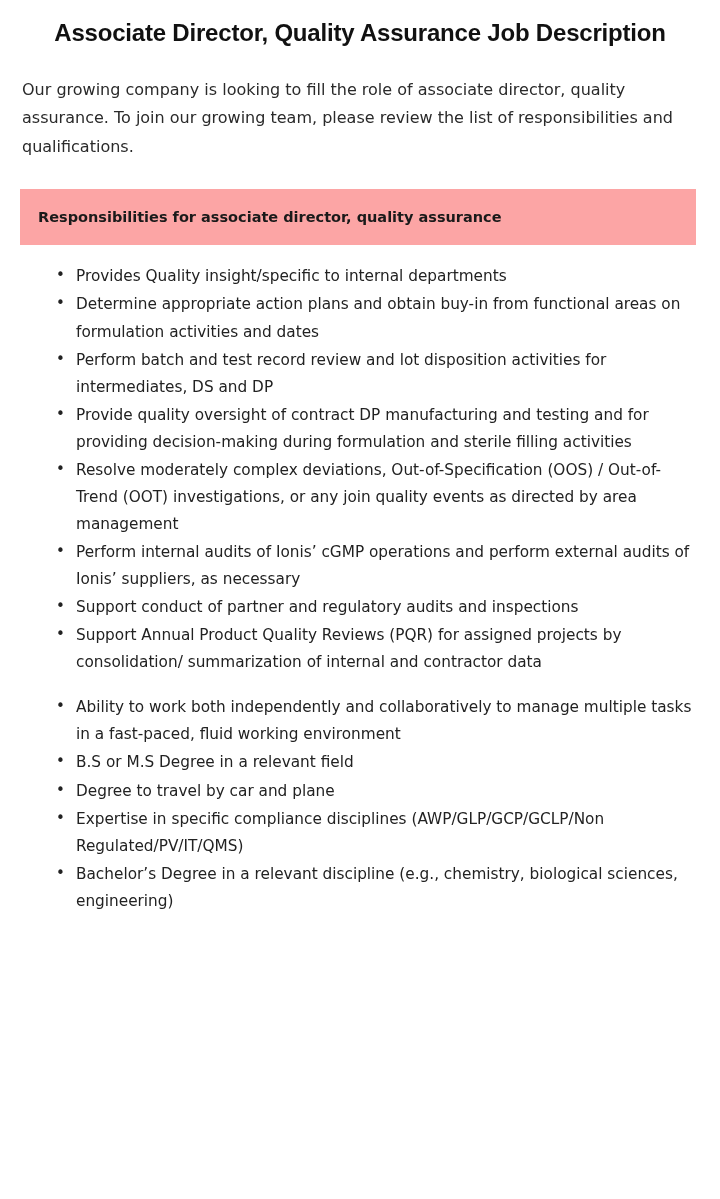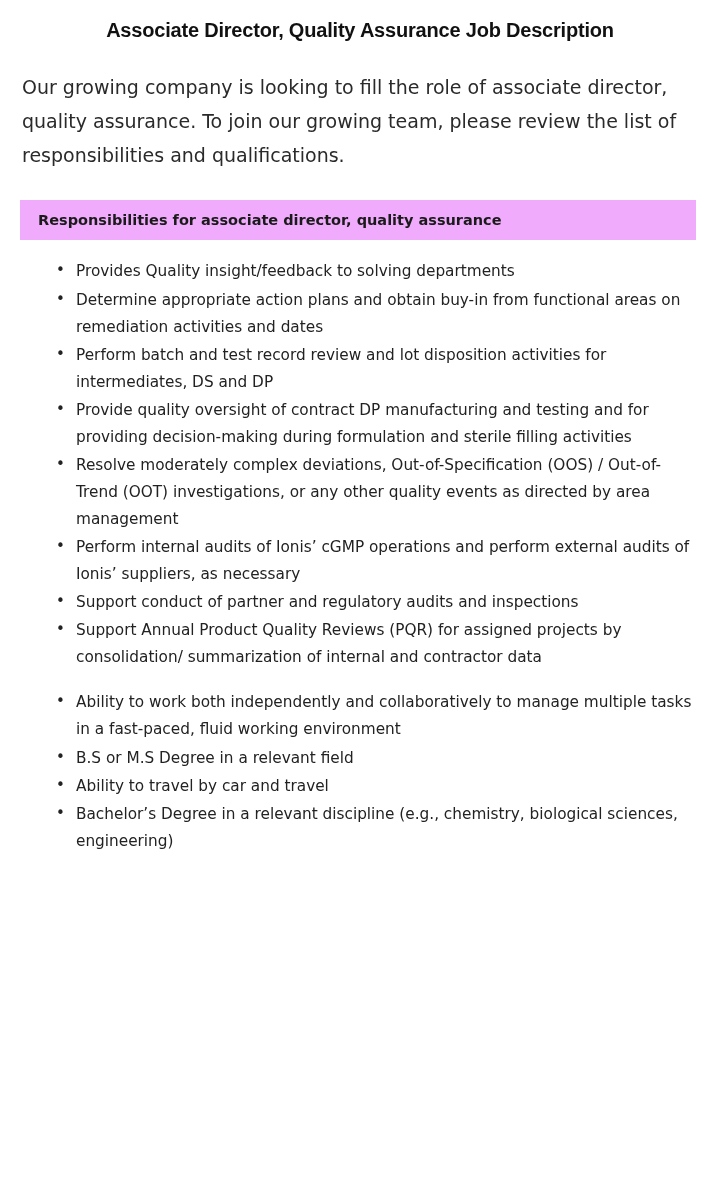--- a/index.html
+++ b/index.html
@@ -13,44 +13,44 @@
     min-height: 1199px;
     font-family: "DejaVu Sans", sans-serif;
     color: #1a1a1a;
   }
   .page {
     width: 720px;
     padding: 0 20px 20px 20px;
   }
   .page-title {
     font-family: "Liberation Sans", sans-serif;
-    font-size: 20px;
+    font-size: 24px;
     font-weight: bold;
     line-height: 1.25;
     text-align: center;
     margin: 10px 0 0 0;
     padding: 8px 10px 0 10px;
     color: #111111;
     letter-spacing: -0.2px;
   }
   .intro {
     font-family: "DejaVu Sans", sans-serif;
-    font-size: 19px;
+    font-size: 16px;
     line-height: 1.78;
     color: #2a2a2a;
     margin: 28px 0 0 0;
     padding: 0 2px;
   }
   .section-header {
-    background: #f0abfc;
+    background: #fca5a5;
     font-family: "DejaVu Sans", sans-serif;
     font-size: 14.5px;
     font-weight: bold;
     color: #1a1a1a;
-    padding: 12px 18px;
+    padding: 20px 18px;
     margin: 28px 4px 0 0;
   }
   ul.items {
     list-style: none;
     margin: 18px 0 0 0;
     padding: 0 6px 0 36px;
   }
   ul.items li {
     position: relative;
     font-family: "DejaVu Sans", sans-serif;
@@ -74,33 +74,34 @@
 
 <div class="page">
 
   <h1 class="page-title">Associate Director, Quality Assurance Job Description</h1>
 
   <p class="intro">Our growing company is looking to fill the role of associate director, quality assurance. To join our growing team, please review the list of responsibilities and qualifications.</p>
 
   <div class="section">
     <div class="section-header">Responsibilities for associate director, quality assurance</div>
     <ul class="items">
-      <li>Provides Quality insight/feedback to solving departments</li>
-      <li>Determine appropriate action plans and obtain buy-in from functional areas on remediation activities and dates</li>
+      <li>Provides Quality insight/specific to internal departments</li>
+      <li>Determine appropriate action plans and obtain buy-in from functional areas on formulation activities and dates</li>
       <li>Perform batch and test record review and lot disposition activities for intermediates, DS and DP</li>
       <li>Provide quality oversight of contract DP manufacturing and testing and for providing decision-making during formulation and sterile filling activities</li>
-      <li>Resolve moderately complex deviations, Out-of-Specification (OOS) / Out-of-Trend (OOT) investigations, or any other quality events as directed by area management</li>
+      <li>Resolve moderately complex deviations, Out-of-Specification (OOS) / Out-of-Trend (OOT) investigations, or any join quality events as directed by area management</li>
       <li>Perform internal audits of Ionis’ cGMP operations and perform external audits of Ionis’ suppliers, as necessary</li>
       <li>Support conduct of partner and regulatory audits and inspections</li>
       <li>Support Annual Product Quality Reviews (PQR) for assigned projects by consolidation/ summarization of internal and contractor data</li>
     </ul>
   </div>
 
   <div class="section">
     <ul class="items">
       <li>Ability to work both independently and collaboratively to manage multiple tasks in a fast-paced, fluid working environment</li>
       <li>B.S or M.S Degree in a relevant field</li>
-      <li>Ability to travel by car and travel</li>
+      <li>Degree to travel by car and plane</li>
+      <li>Expertise in specific compliance disciplines (AWP/GLP/GCP/GCLP/Non Regulated/PV/IT/QMS)</li>
       <li>Bachelor’s Degree in a relevant discipline (e.g., chemistry, biological sciences, engineering)</li>
     </ul>
   </div>
 
 </div>
 
 </body></html>

